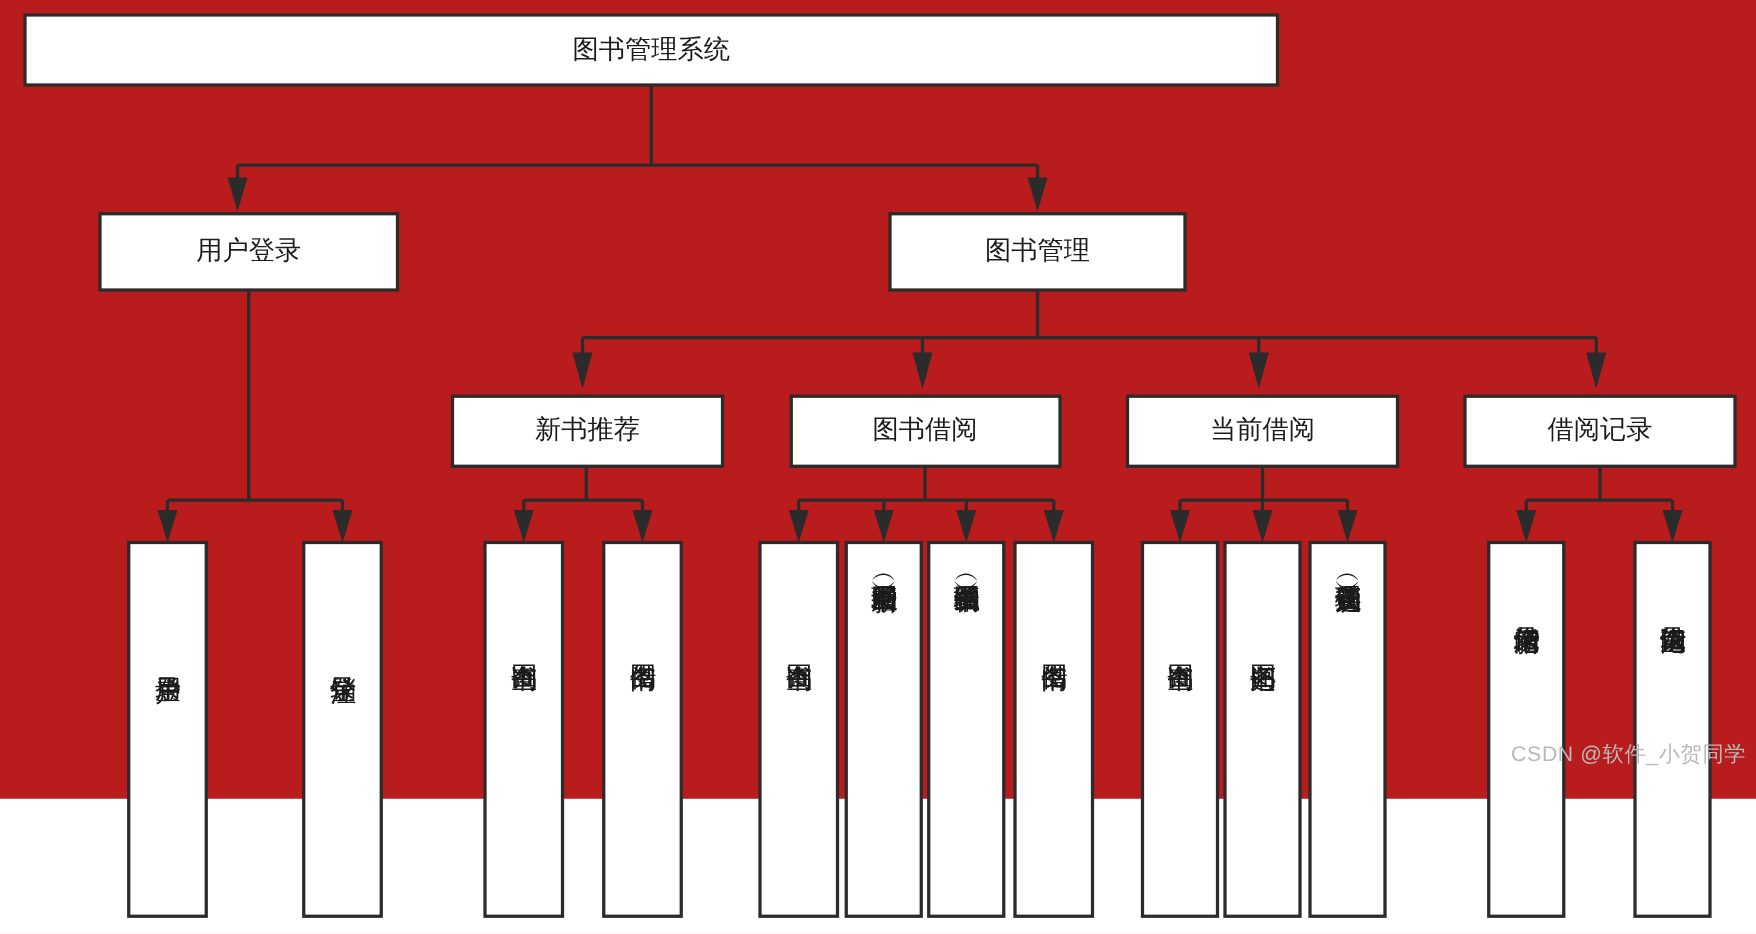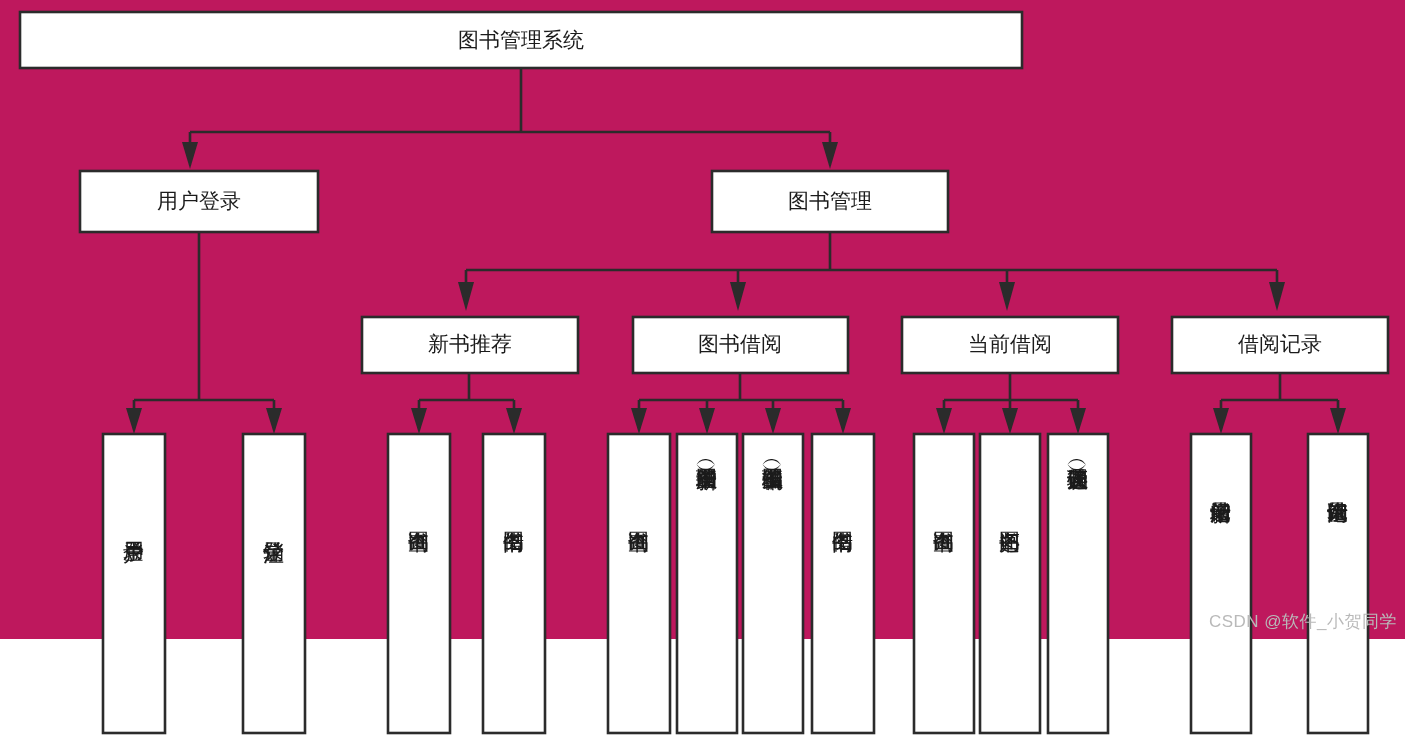--- a/index.html
+++ b/index.html
@@ -10,21 +10,21 @@
   body {
     font-family: "Liberation Sans", "DejaVu Sans", sans-serif;
     width: 1405px;
     height: 747px;
     overflow: hidden;
   }
   #diagram-root {
     position: relative;
     width: 1405px;
     height: 639px;
-    background: #be185d;
+    background: #b91c1c;
     text-align: center;
   }
   svg.diagram-svg {
     position: absolute;
     top: 0;
     left: 0;
     width: 1405px;
     height: 747px;
   }
   .node-box {
@@ -50,21 +50,21 @@
     stroke-width: 2.6;
     fill: none;
   }
   .arrow-head {
     fill: #2b2b2b;
     stroke: none;
   }
   .watermark-text {
     position: absolute;
     right: 8px;
-    bottom: 6px;
+    bottom: 24px;
     font-family: "Liberation Sans", "DejaVu Sans", sans-serif;
     font-size: 17px;
     color: #b9b9b9;
     white-space: nowrap;
     letter-spacing: 0.5px;
   }
 </style>
 </head>
 <body>
 

